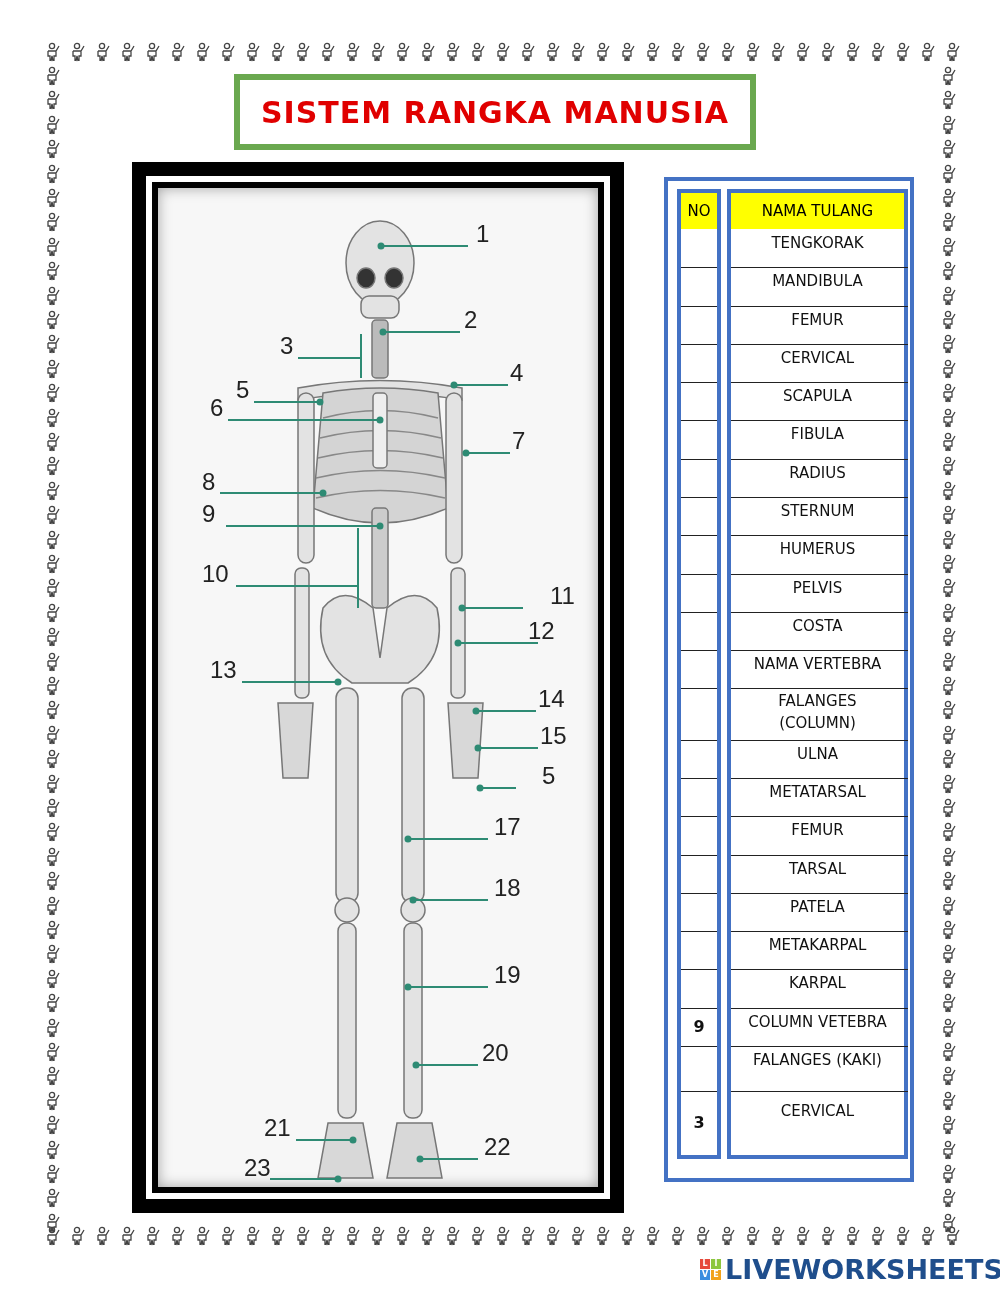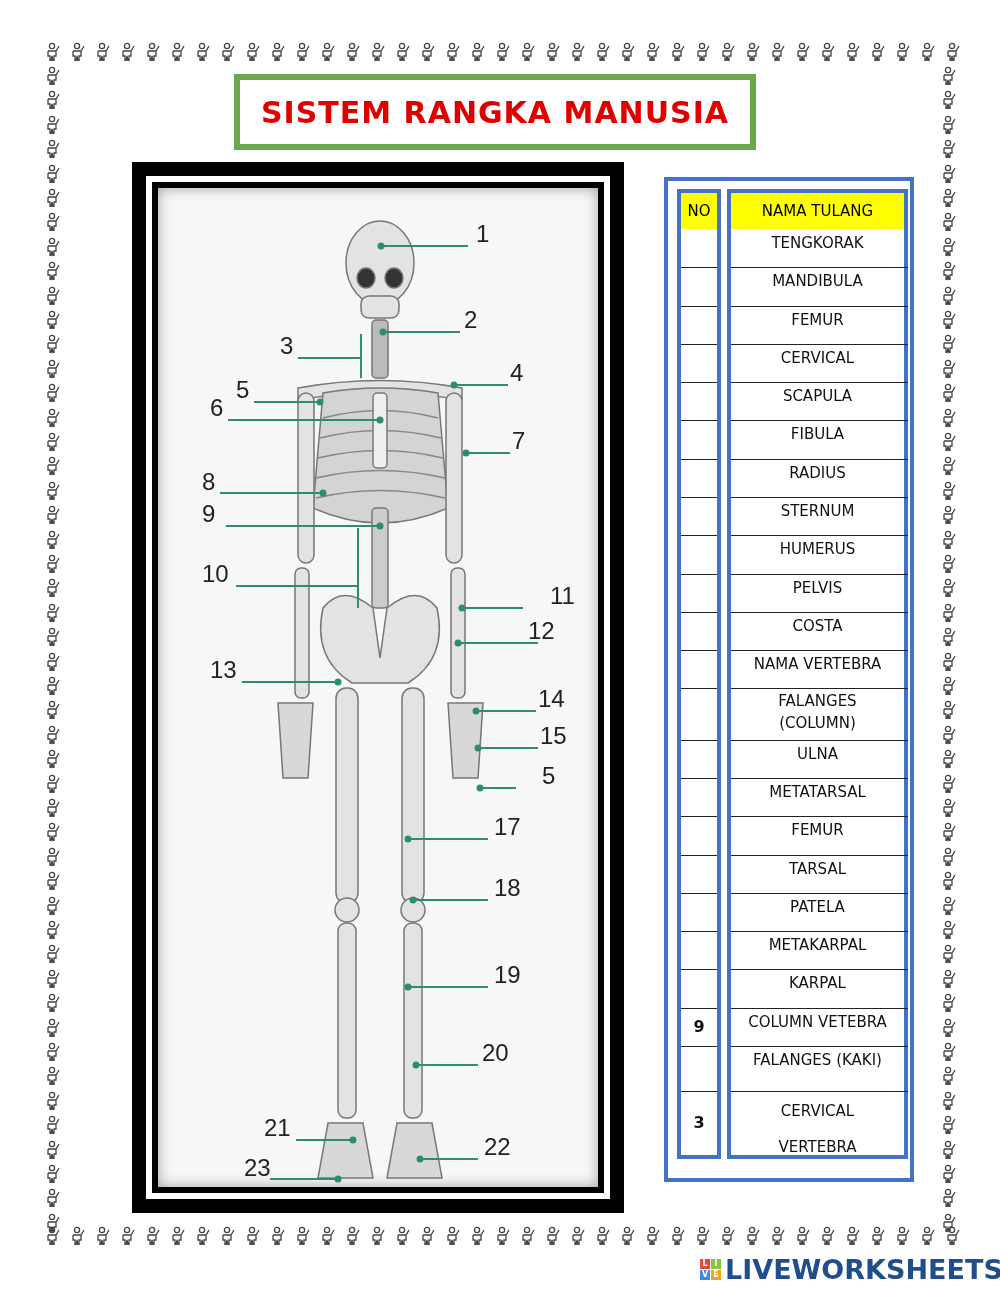--- a/index.html
+++ b/index.html
@@ -1657,21 +1657,20 @@
     <div class="row-line" style="left: 731px; width: 177px; top: 1046px;"></div>
     <div class="cell-no" style="top: 1046px; height: 45px; line-height: 45px;"></div>
     <div class="cell-name" style="top: 1049px;">
       <div>FALANGES (KAKI)</div>
     </div>
     <div class="row-line" style="left: 681px; width: 36px; top: 1091px;"></div>
     <div class="row-line" style="left: 731px; width: 177px; top: 1091px;"></div>
     <div class="cell-no" style="top: 1091px; height: 64px; line-height: 64px;">3</div>
     <div class="cell-name" style="top: 1093px; line-height: 36px;">
       <div>CERVICAL</div>
-      <div>VERTEBRA</div>
     </div>
   </div>
 
 <div class="logo">
   <div class="logo-grid">
     <span style="background:#e64a3c">L</span>
     <span style="background:#8cc63f">I</span>
     <span style="background:#3a8de0">V</span>
     <span style="background:#f2a31b">E</span>
   </div>

